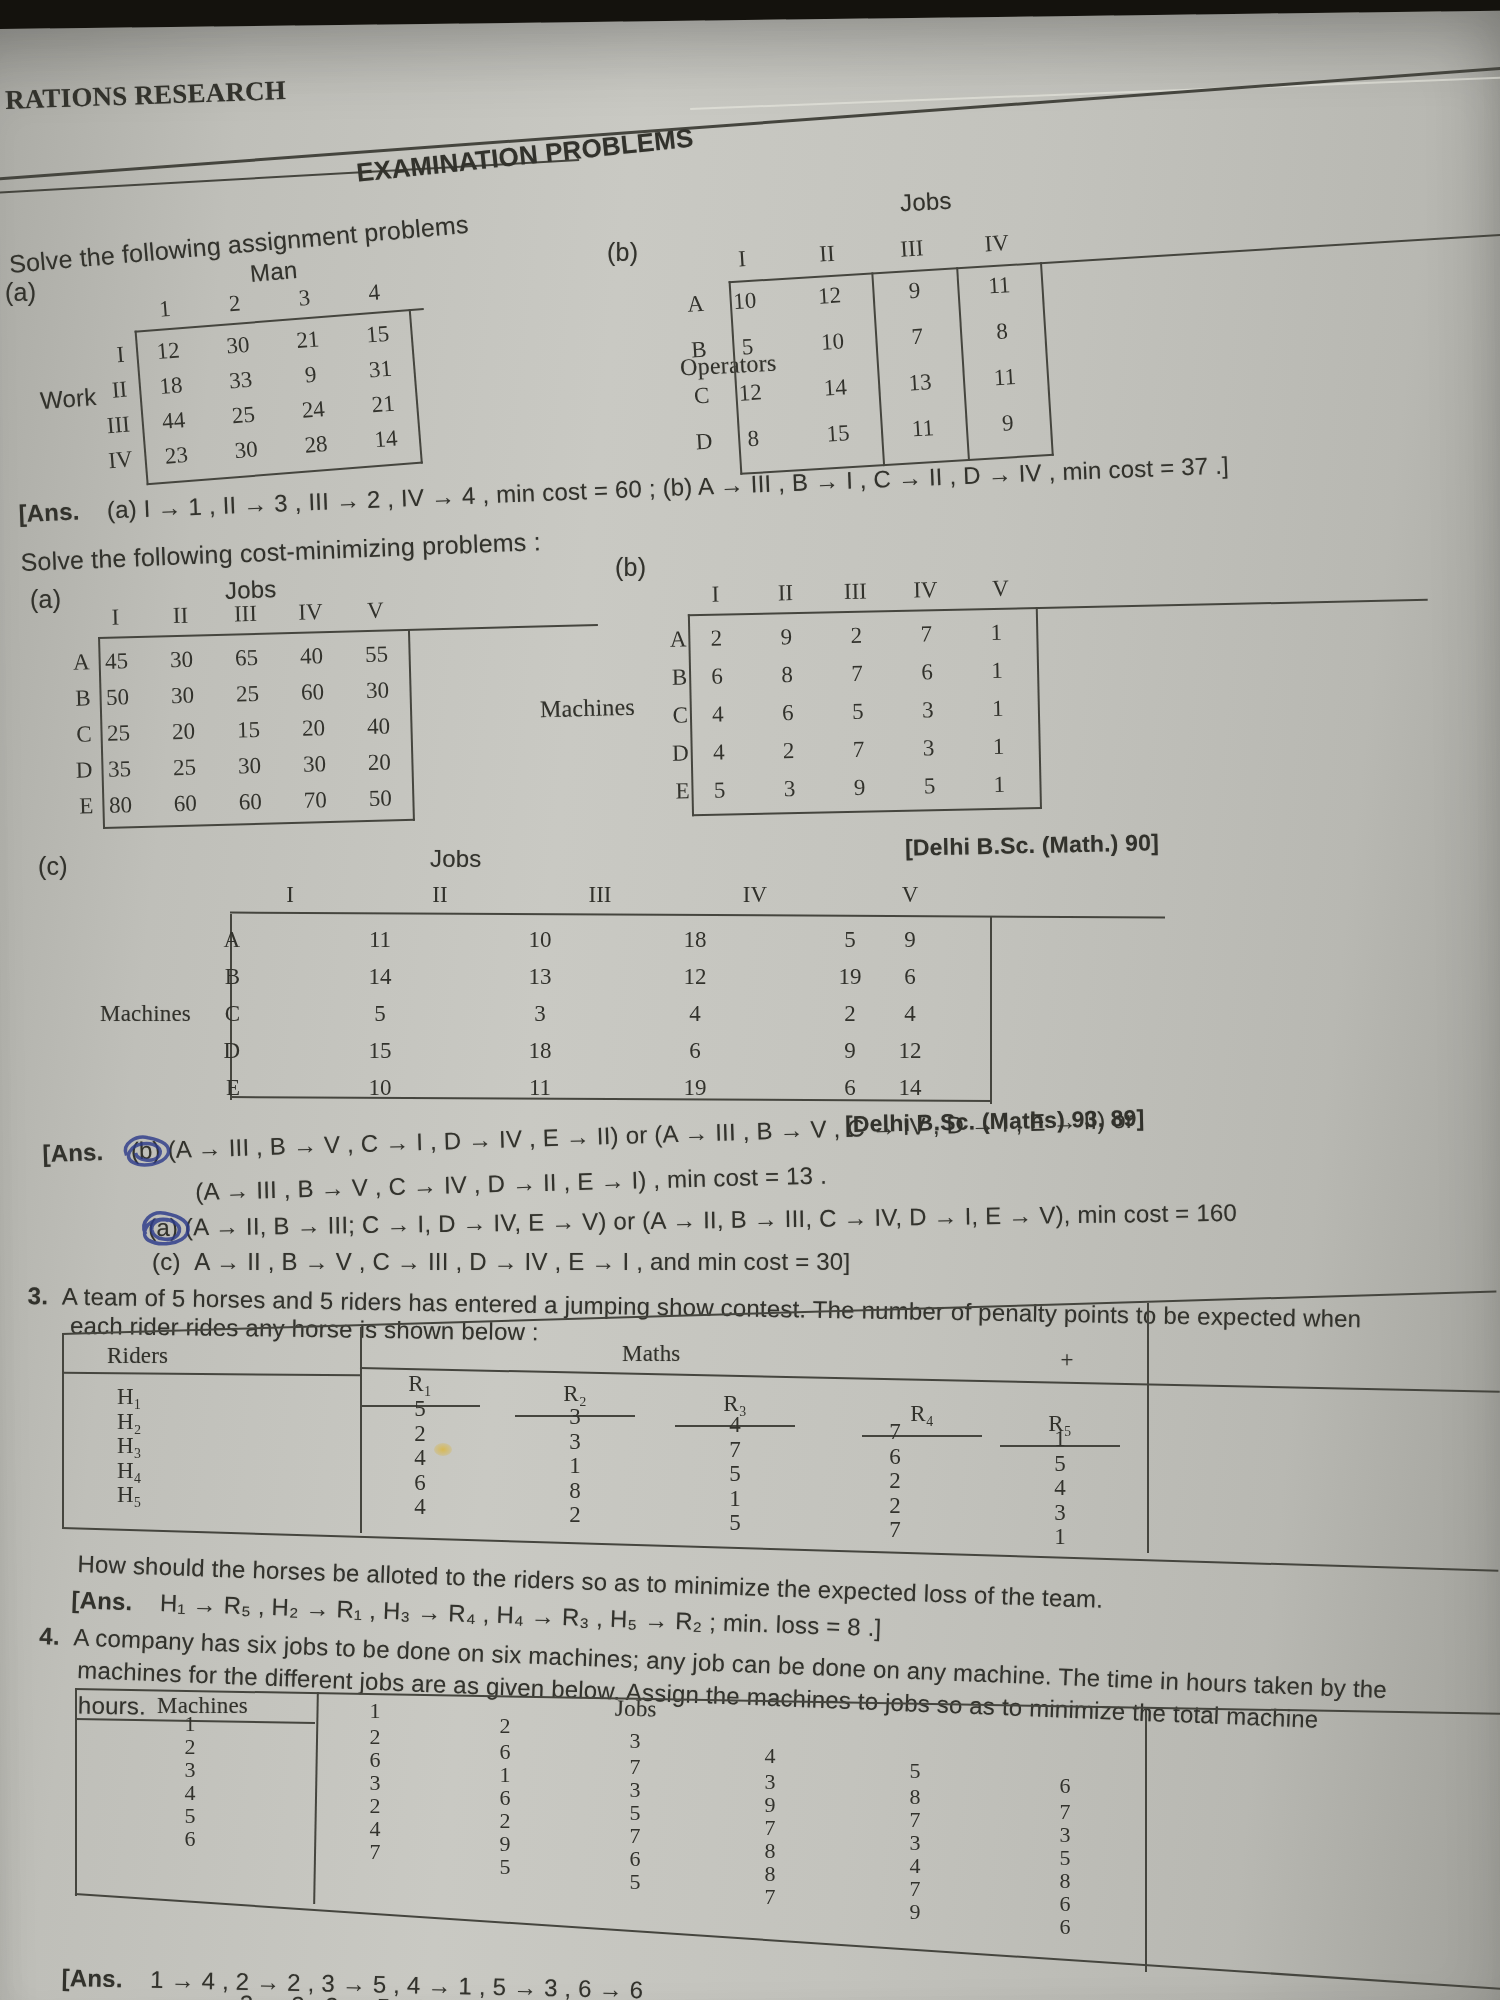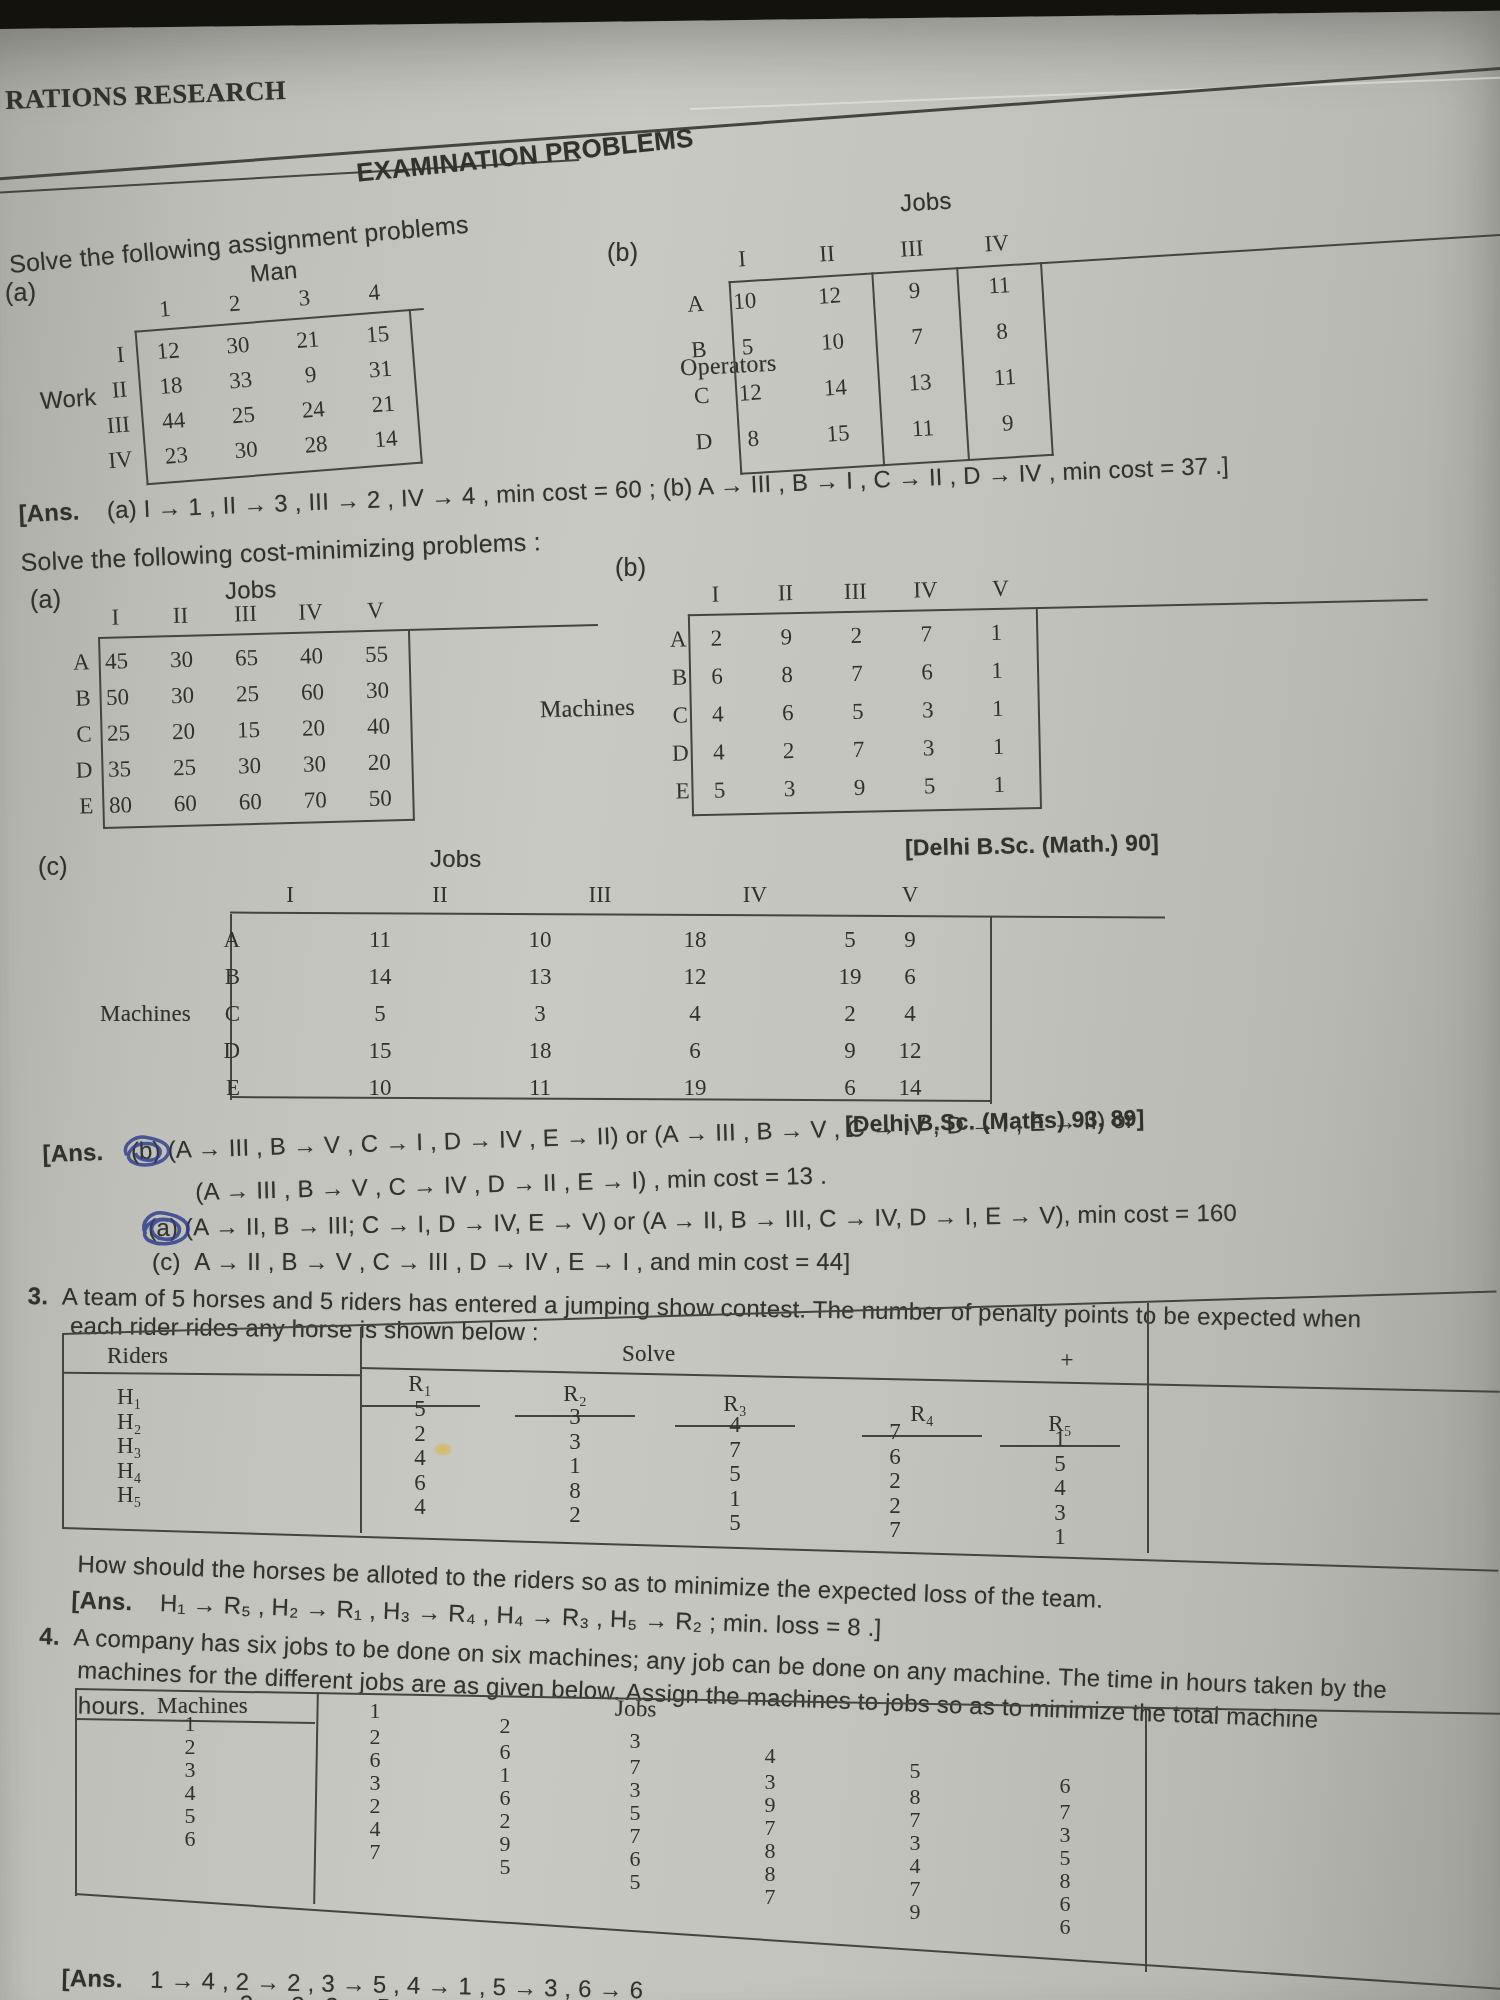--- a/index.html
+++ b/index.html
@@ -329,38 +329,38 @@
   <span>(A → III , B → V , C → I , D → IV , E → II)     or    (A → III , B → V , C → IV , D → I , E → II)   or</span>
 </div>
 <div class="txt fs24" style="left:195px;top:1178px;transform:rotate(-1.5deg);transform-origin:left top">(A → III , B → V , C → IV , D → II , E → I) , min cost = 13 .</div>
 <div class="txt fs24" style="left:148px;top:1214px;transform:rotate(-0.8deg);transform-origin:left top">
   <span style="position:relative"><span>(a)</span><svg class="scr" style="left:-13px;top:-7px" width="60" height="42" viewBox="0 0 58 40">
         <path d="M10,26 C4,14 16,3 29,6 C43,9 55,15 50,26 C45,36 23,38 13,32 C4,26 11,13 24,12 C36,11 47,18 41,27 C35,34 18,32 16,22 C15,15 24,10 32,13" stroke="#2c3a8a" fill="none" stroke-width="3.5" opacity="0.82"></path>
       </svg></span>
   <span>(A → II, B → III; C → I, D → IV, E → V)    or    (A → II, B → III, C → IV, D → I, E → V), min cost = 160</span>
 </div>
 <div class="txt fs24" style="left:152px;top:1248px">
-  <span>(c)</span>&nbsp;&nbsp;<span>A → II , B → V , C → III , D → IV , E → I , and  min cost = 44]</span>
+  <span>(c)</span>&nbsp;&nbsp;<span>A → II , B → V , C → III , D → IV , E → I , and  min cost = 30]</span>
 </div>
 
 <div class="txt fs24" style="left:28px;top:1282px;transform:rotate(1deg);transform-origin:left top">
   <span class="b">3.</span>&nbsp;&nbsp;<span>A team of 5 horses and 5 riders has entered a jumping show contest. The number of penalty points to be expected when</span>
 </div>
 <div class="txt fs24" style="left:70px;top:1315px;transform:rotate(0.8deg)">each rider rides any horse is shown below :</div>
 
 <div class="ab ser" style="left:62px;top:1335px;width:1438px;height:250px">
   <div class="ln" style="left:0;top:-2px;width:1435px;height:2px;transform:rotate(-1.7deg);transform-origin:left top"></div>
   <div class="ln" style="left:0;top:-2px;width:2px;height:196px"></div>
   <div class="ln" style="left:298px;top:-8px;width:2px;height:206px"></div>
   <div class="ln" style="left:1085px;top:-32px;width:2px;height:250px"></div>
   <div class="ln" style="left:0;top:192px;width:1437px;height:2px;transform:rotate(1.7deg);transform-origin:left top"></div>
   <div class="ln" style="left:0;top:38px;width:298px;height:2px;transform:rotate(0.5deg)"></div>
   <div class="ln" style="left:298px;top:32px;width:1140px;height:2px;transform:rotate(1.2deg);transform-origin:left top"></div>
   <div class="txt ser fs23" style="left:45px;top:8px">Riders</div>
-  <div class="txt ser fs23" style="left:560px;top:6px">Solve</div>
+  <div class="txt ser fs23" style="left:560px;top:6px">Maths</div>
   <div class="txt ser fs23" style="left:975px;top:12px;width:60px;text-align:center">+</div>
   <span class="hrh" style="left:298px;top:36px">R₁</span>
   <span class="hrh" style="left:453px;top:46px">R₂</span>
   <span class="hrh" style="left:613px;top:56px">R₃</span>
   <span class="hrh" style="left:800px;top:66px">R₄</span>
   <span class="hrh" style="left:938px;top:76px">R₅</span>
   <div class="hlab" style="left:55px;top:50px">
     <div>H₁</div>
       <div>H₂</div>
       <div>H₃</div>

